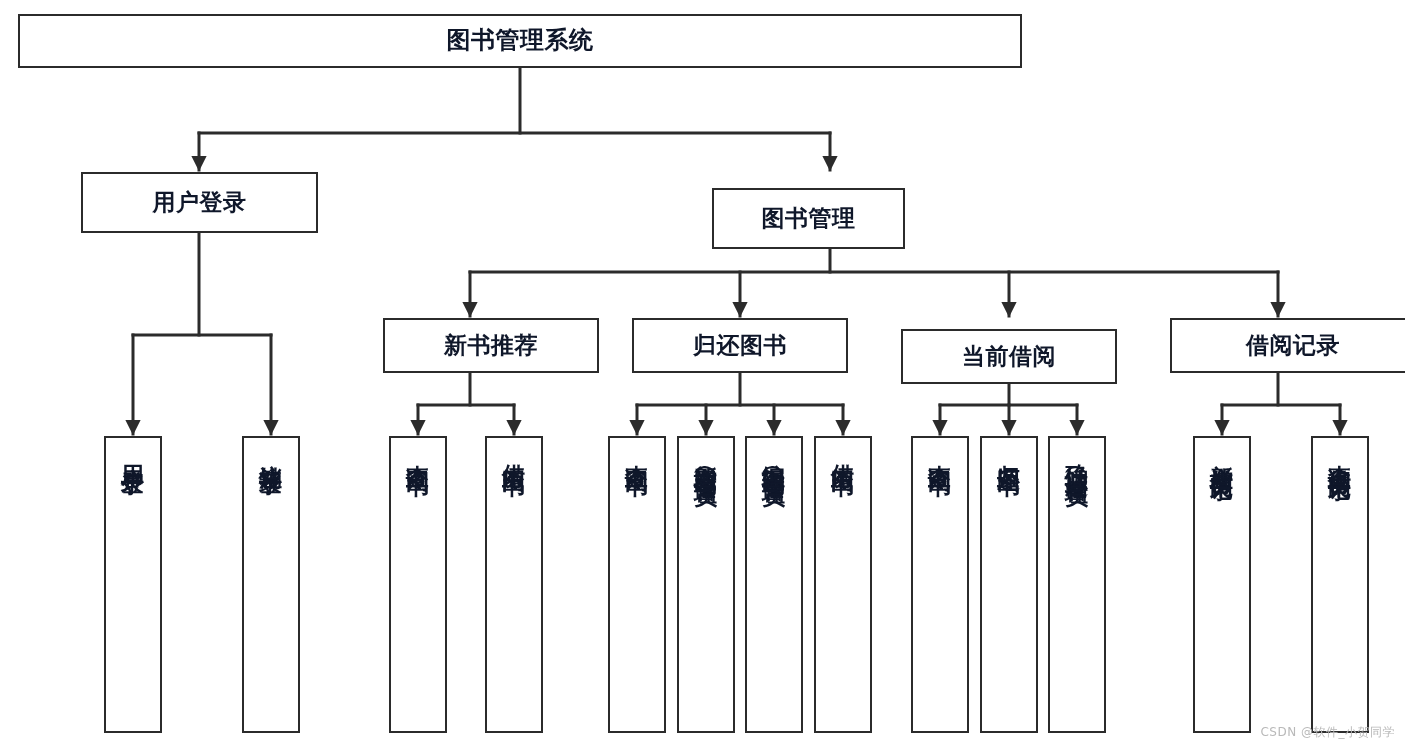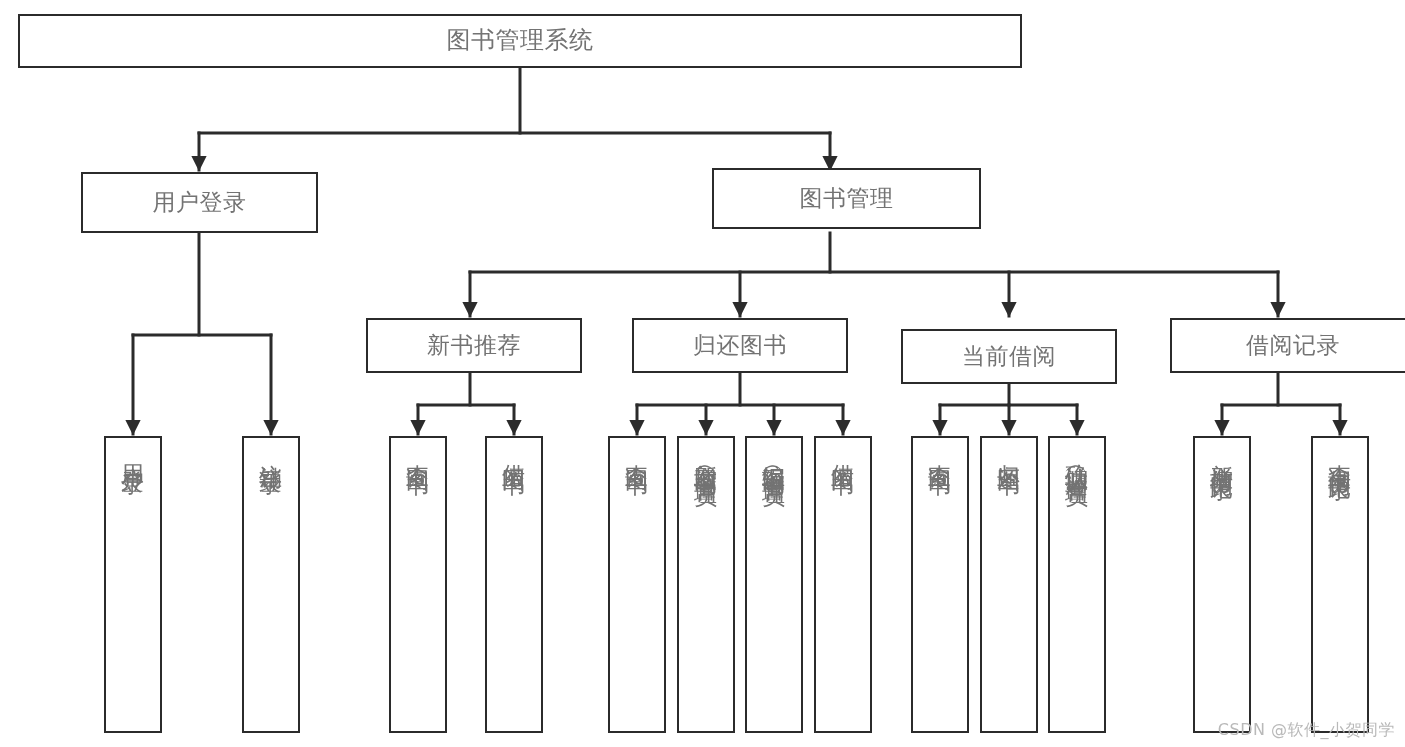--- a/index.html
+++ b/index.html
@@ -29,21 +29,22 @@
     pointer-events: none;
   }
   .node {
     position: absolute;
     box-sizing: border-box;
     border: 2.4px solid #2b2b2b;
     background: #ffffff;
     display: flex;
     align-items: center;
     justify-content: center;
-    color: #737373;
+    color: #0f172a;
+    font-weight: bold;
   }
   .node .node-label {
     display: block;
     text-align: center;
     line-height: 1.22;
     letter-spacing: 0.5px;
   }
   
   .node.h .node-label {
     writing-mode: horizontal-tb;
@@ -63,21 +64,21 @@
     text-orientation: upright;
     font-size: 23px;
     line-height: 1.05;
     letter-spacing: 3px;
     white-space: nowrap;
   }
   #watermark {
     position: absolute;
     right: 10px;
     bottom: 6px;
-    font-size: 16px;
+    font-size: 12px;
     color: #b9b9b9;
     letter-spacing: 0.5px;
     white-space: nowrap;
     user-select: none;
   }
 </style>
 </head>
 <body>
 
 <div id="diagram-root">
@@ -132,25 +133,25 @@
     </g>
   </svg>
 
   <div class="node h root" style="left:18px; top:14px; width:1004px; height:54px;">
     <span class="node-label">图书管理系统</span>
   </div>
 
   <div class="node h" style="left:81px; top:172px; width:237px; height:61px;">
     <span class="node-label">用户登录</span>
   </div>
-  <div class="node h" style="left:712px; top:168px; width:269px; height:61px;">
+  <div class="node h" style="left:712px; top:188px; width:193px; height:61px;">
     <span class="node-label">图书管理</span>
   </div>
 
-  <div class="node h" style="left:366px; top:318px; width:216px; height:55px;">
+  <div class="node h" style="left:383px; top:318px; width:216px; height:55px;">
     <span class="node-label">新书推荐</span>
   </div>
   <div class="node h" style="left:632px; top:318px; width:216px; height:55px;">
     <span class="node-label">归还图书</span>
   </div>
   <div class="node h" style="left:901px; top:318px; width:216px; height:55px;margin-top:11px;">
     <span class="node-label">当前借阅</span>
   </div>
   <div class="node h" style="left:1170px; top:318px; width:246px; height:55px;">
     <span class="node-label">借阅记录</span>

